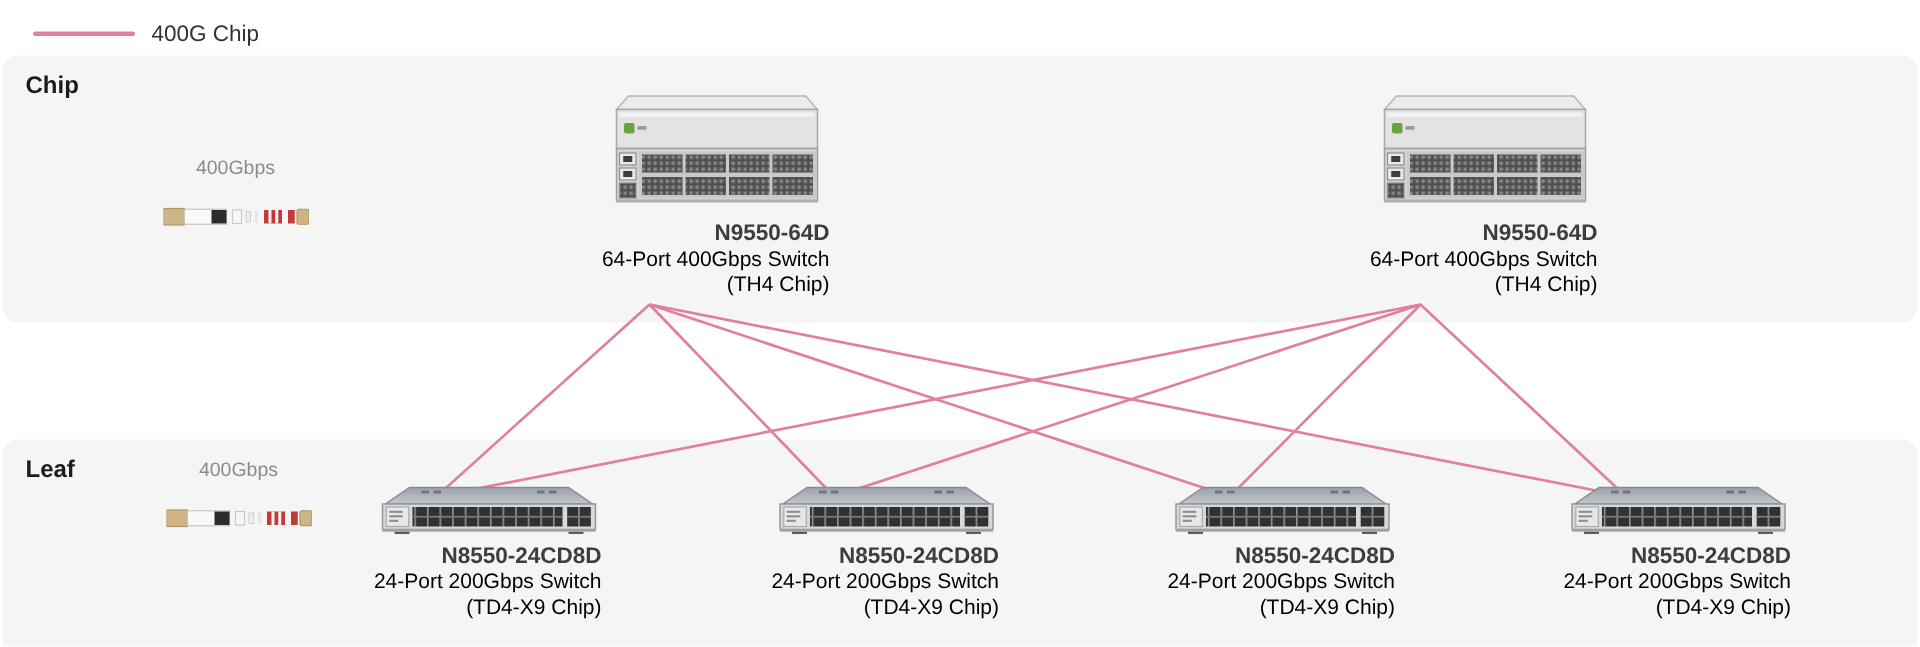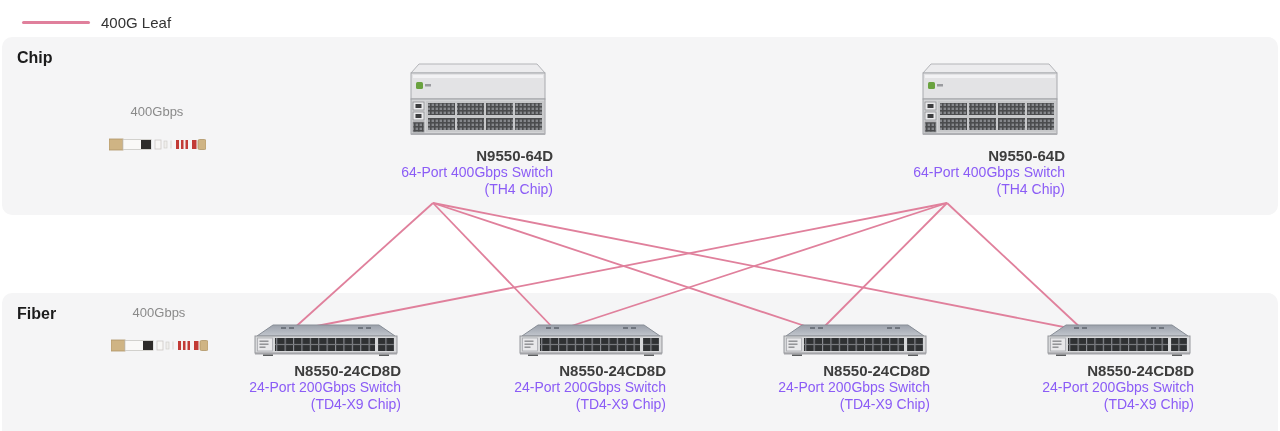--- a/index.html
+++ b/index.html
@@ -29,47 +29,47 @@
     display:flex;align-items:center;z-index:3;
   }
   .legend-line{width:68px;height:3px;background:#e0809c;border-radius:2px;}
   .legend-label{margin-left:11px;font-size:15px;color:#333333;}
   
   .links-svg{position:absolute;left:0;top:0;z-index:1;}
   .links-svg line{stroke:#e0809c;stroke-width:1.8;}
   
   .node{position:absolute;z-index:2;display:flex;flex-direction:column;align-items:flex-end;text-align:center;}
   .node .device-name{font-size:15px;font-weight:700;color:#3d3d3d;line-height:17px;}
-  .node .device-desc,.node .device-chip{font-size:14px;color:#8b5cf6;line-height:16.5px;}
+  .node .device-desc,.node .device-chip{font-size:14px;color:#000000;line-height:16.5px;}
   .spine-node{width:240px;top:63px;}
   .spine-node .device-name{margin-top:9px;}
   .leaf-node{width:220px;top:324px;}
   .leaf-node .device-name{margin-top:6px;}
   
   .xcvr{position:absolute;width:98px;z-index:2;display:flex;flex-direction:column;align-items:center;gap:14px;}
   .xcvr-label{font-size:13px;color:#8a8a8a;line-height:15px;}
   .xcvr svg{margin-top:4px;}
   .xcvr.spine-xcvr{left:108px;top:104px;}
   .xcvr.leaf-xcvr{left:110px;top:305px;}
 </style>
 </head>
 <body>
 
 <div class="canvas">
 
   <div class="legend">
     <div class="legend-line"></div>
-    <div class="legend-label">400G Leaf</div>
+    <div class="legend-label">400G Chip</div>
   </div>
 
   <div class="section spine"></div>
   <div class="section leaf"></div>
 
   <div class="section-title spine-title">Chip</div>
-  <div class="section-title leaf-title">Fiber</div>
+  <div class="section-title leaf-title">Leaf</div>
 
   <svg class="links-svg" width="1280" height="431">
     <line x1="433" y1="203" x2="291" y2="331"></line>
     <line x1="433" y1="203" x2="556" y2="331"></line>
     <line x1="433" y1="203" x2="820" y2="331"></line>
     <line x1="433" y1="203" x2="1084" y2="331"></line>
     <line x1="947" y1="203" x2="291" y2="331"></line>
     <line x1="947" y1="203" x2="556" y2="331"></line>
     <line x1="947" y1="203" x2="820" y2="331"></line>
     <line x1="947" y1="203" x2="1084" y2="331"></line>

